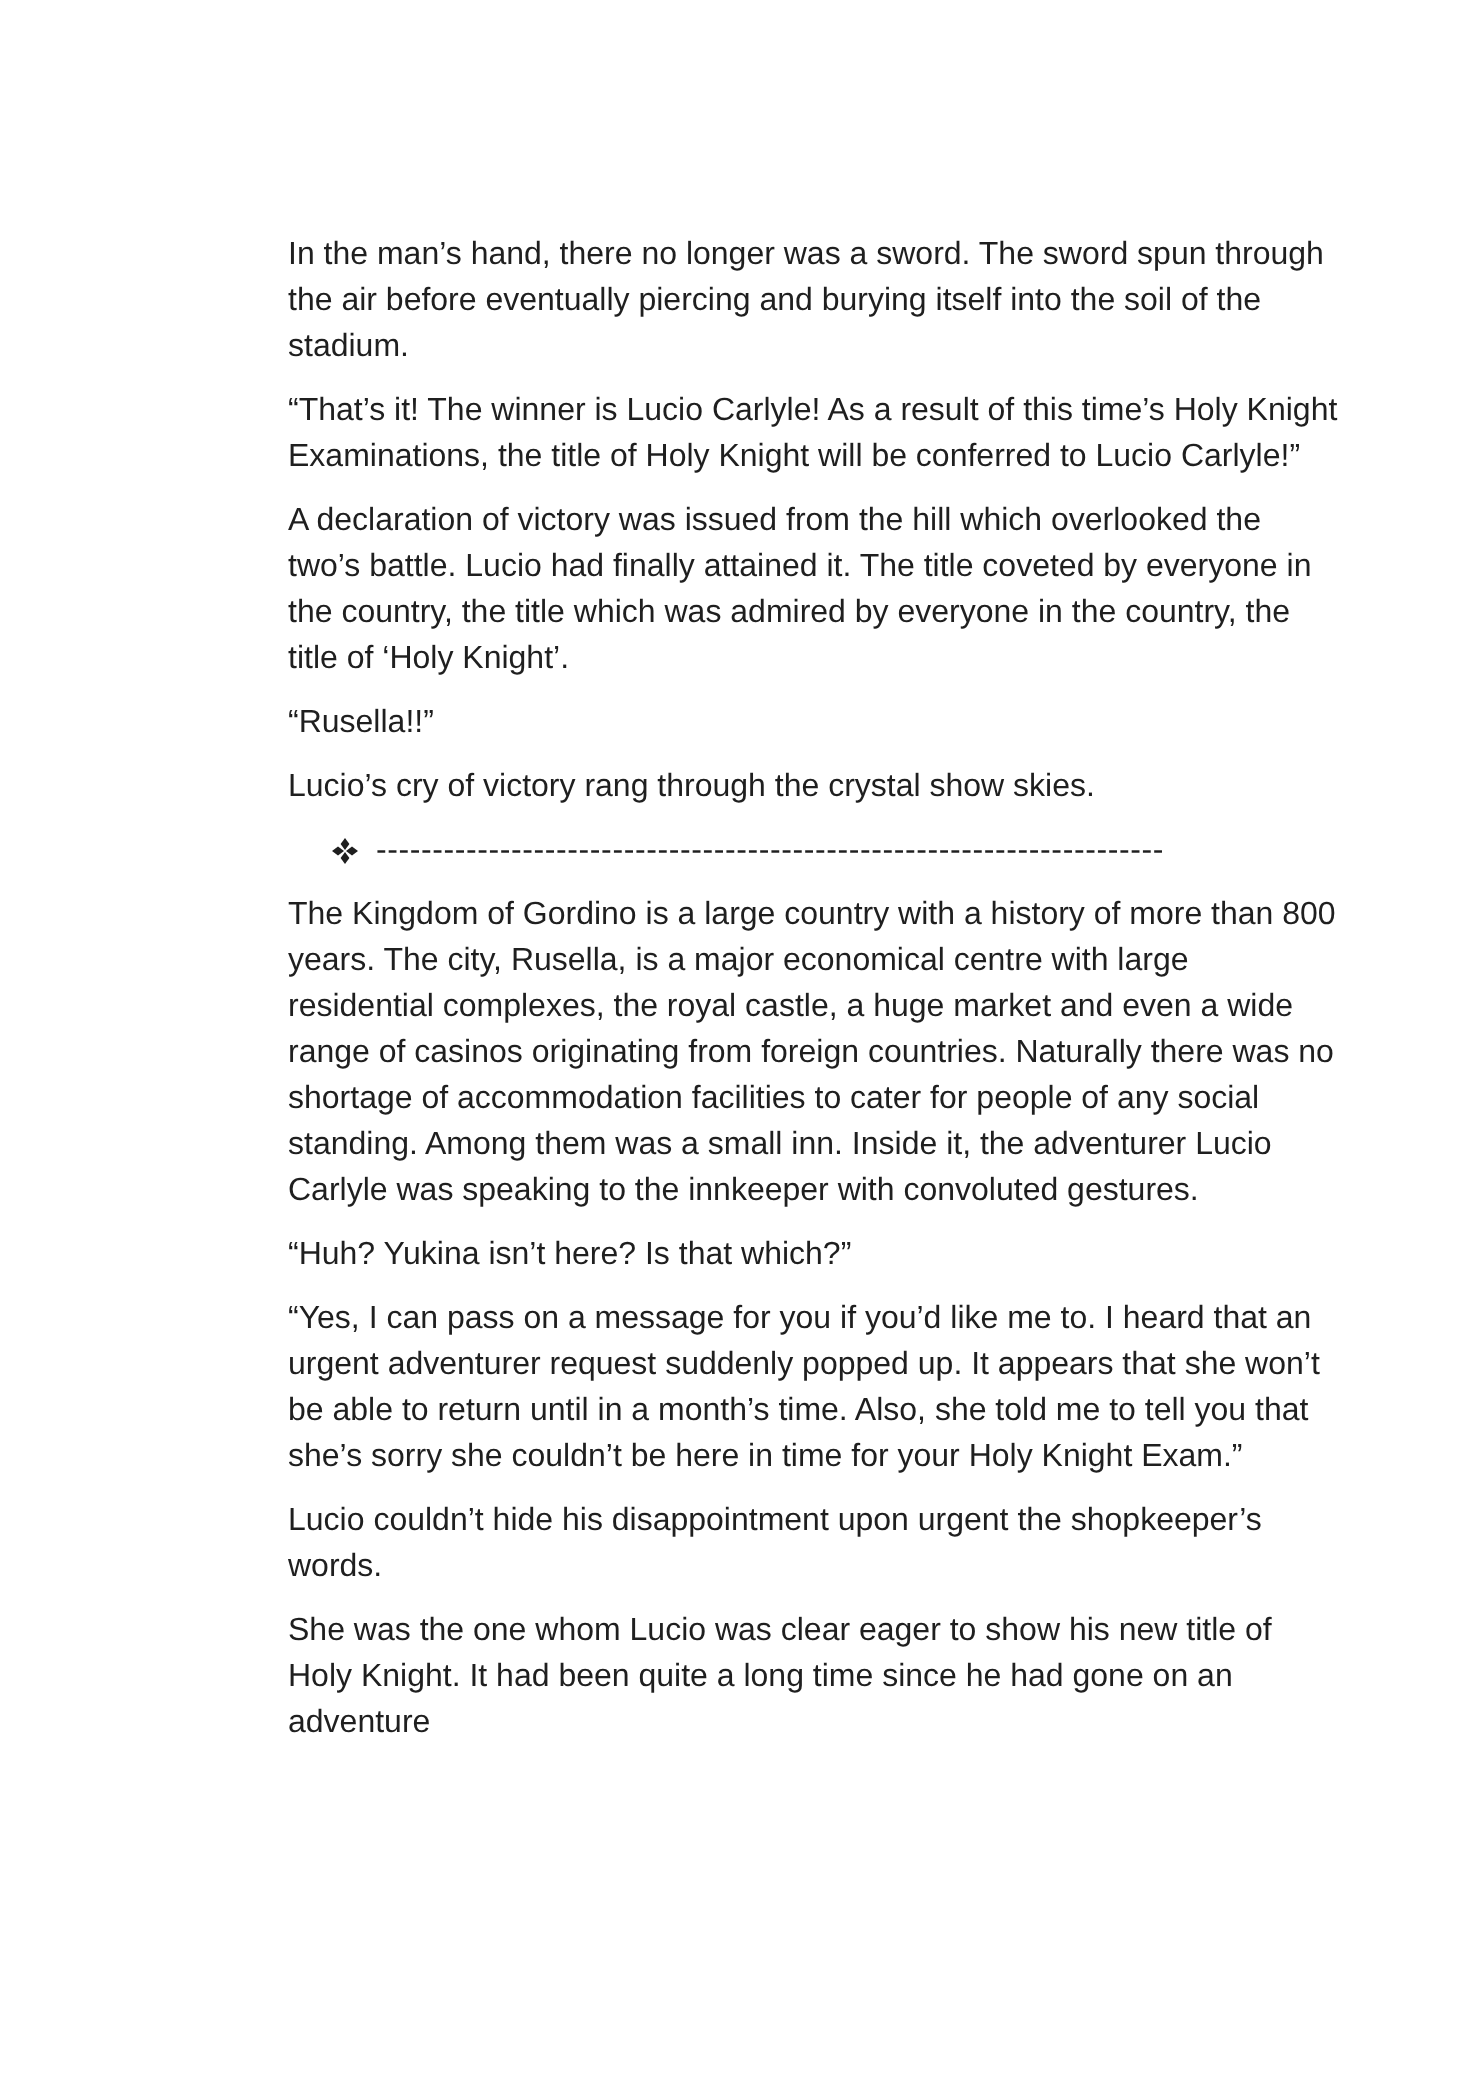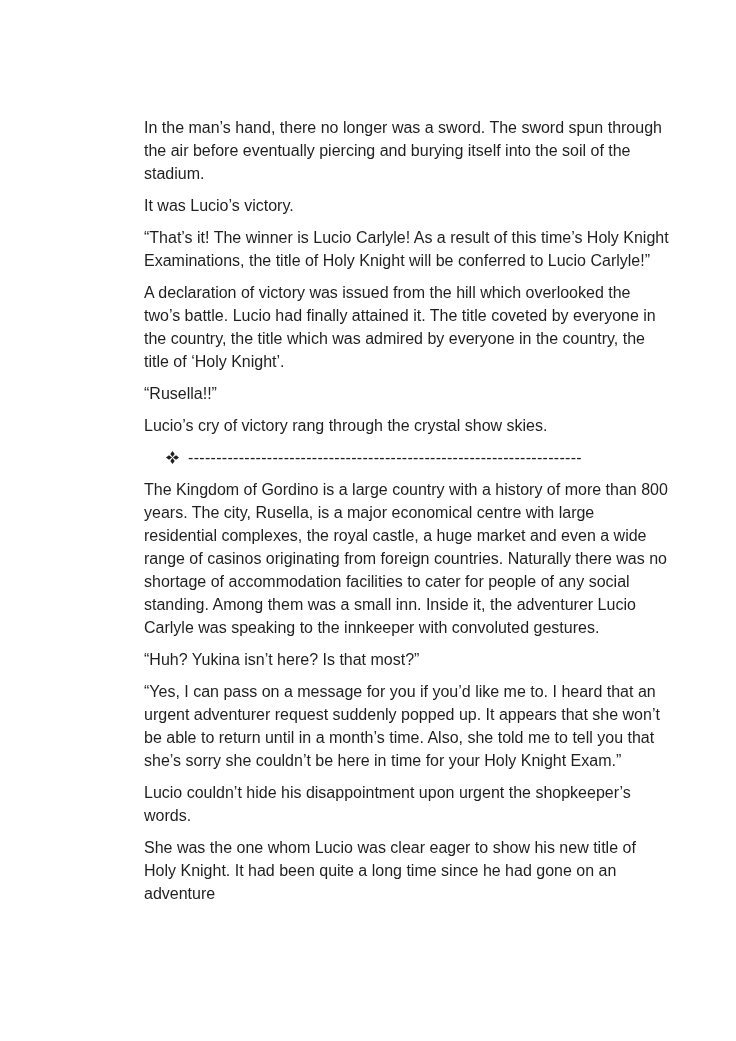--- a/index.html
+++ b/index.html
@@ -55,38 +55,37 @@
     color: #1f1f1f;
   }
 </style>
 </head>
 <body>
 
 <div class="page">
   <div class="content">
 
     <p>In the man’s hand, there no longer was a sword. The sword spun through the air before eventually piercing and burying itself into the soil of the stadium.</p>
-    <p>It was Lucio’s victory.</p>
     <p>“That’s it! The winner is Lucio Carlyle! As a result of this time’s Holy Knight Examinations, the title of Holy Knight will be conferred to Lucio Carlyle!”</p>
     <p>A declaration of victory was issued from the hill which overlooked the two’s battle. Lucio had finally attained it. The title coveted by everyone in the country, the title which was admired by everyone in the country, the title of ‘Holy Knight’.</p>
     <p>“Rusella!!”</p>
     <p>Lucio’s cry of victory rang through the crystal show skies.</p>
 
     <div class="divider">
       <span class="divider-icon">
         <svg viewBox="0 0 13 13" xmlns="http://www.w3.org/2000/svg">
           <path d="M6.5 0 L8.7 3 L6.5 6 L4.3 3 Z"></path>
           <path d="M6.5 7 L8.7 10 L6.5 13 L4.3 10 Z"></path>
           <path d="M0 6.5 L3 4.3 L6 6.5 L3 8.7 Z"></path>
           <path d="M7 6.5 L10 4.3 L13 6.5 L10 8.7 Z"></path>
         </svg>
       </span>
       <span class="divider-dashes">----------------------------------------------------------------------</span>
     </div>
 
     <p>The Kingdom of Gordino is a large country with a history of more than 800 years. The city, Rusella, is a major economical centre with large residential complexes, the royal castle, a huge market and even a wide range of casinos originating from foreign countries. Naturally there was no shortage of accommodation facilities to cater for people of any social standing. Among them was a small inn. Inside it, the adventurer Lucio Carlyle was speaking to the innkeeper with convoluted gestures.</p>
-    <p>“Huh? Yukina isn’t here? Is that most?”</p>
+    <p>“Huh? Yukina isn’t here? Is that which?”</p>
     <p>“Yes, I can pass on a message for you if you’d like me to. I heard that an urgent adventurer request suddenly popped up. It appears that she won’t be able to return until in a month’s time. Also, she told me to tell you that she’s sorry she couldn’t be here in time for your Holy Knight Exam.”</p>
     <p>Lucio couldn’t hide his disappointment upon urgent the shopkeeper’s words.</p>
     <p>She was the one whom Lucio was clear eager to show his new title of Holy Knight. It had been quite a long time since he had gone on an adventure</p>
 
   </div>
 </div>
 
 </body></html>

